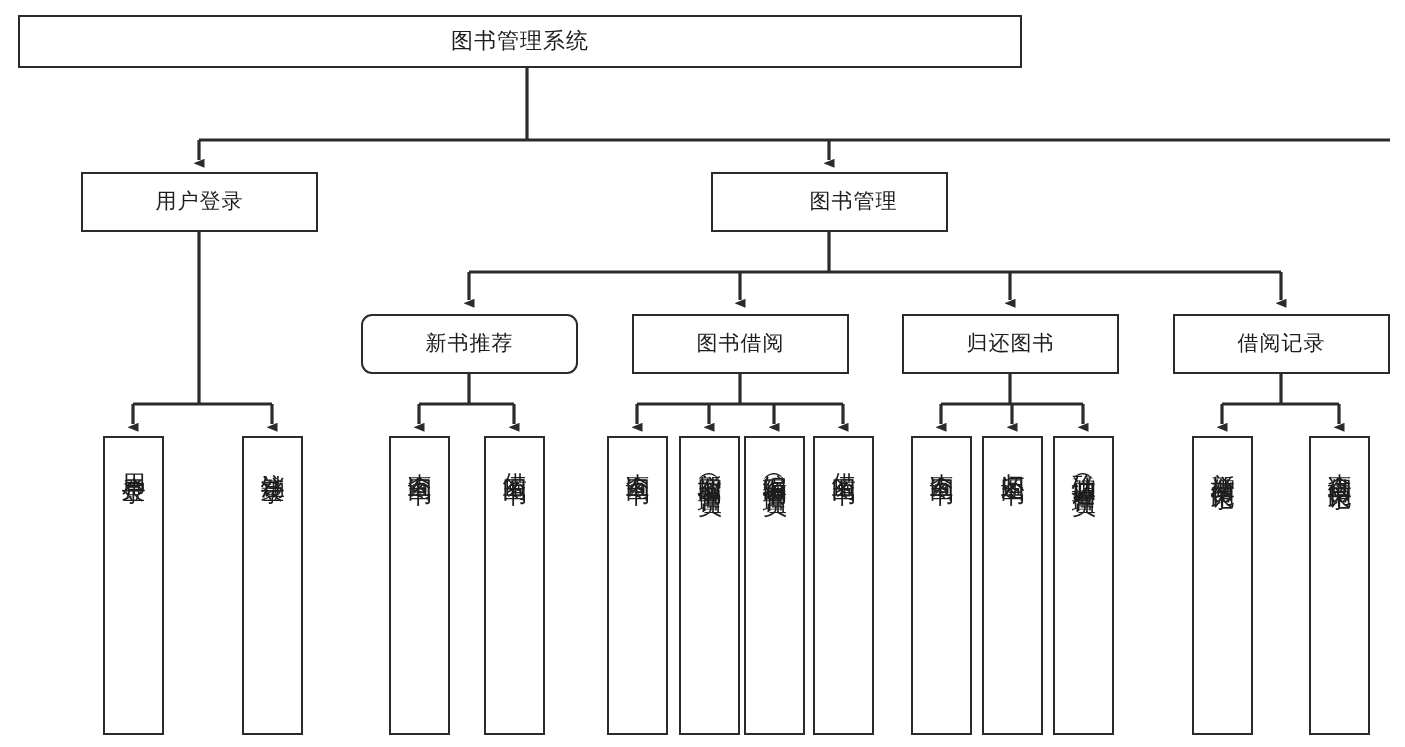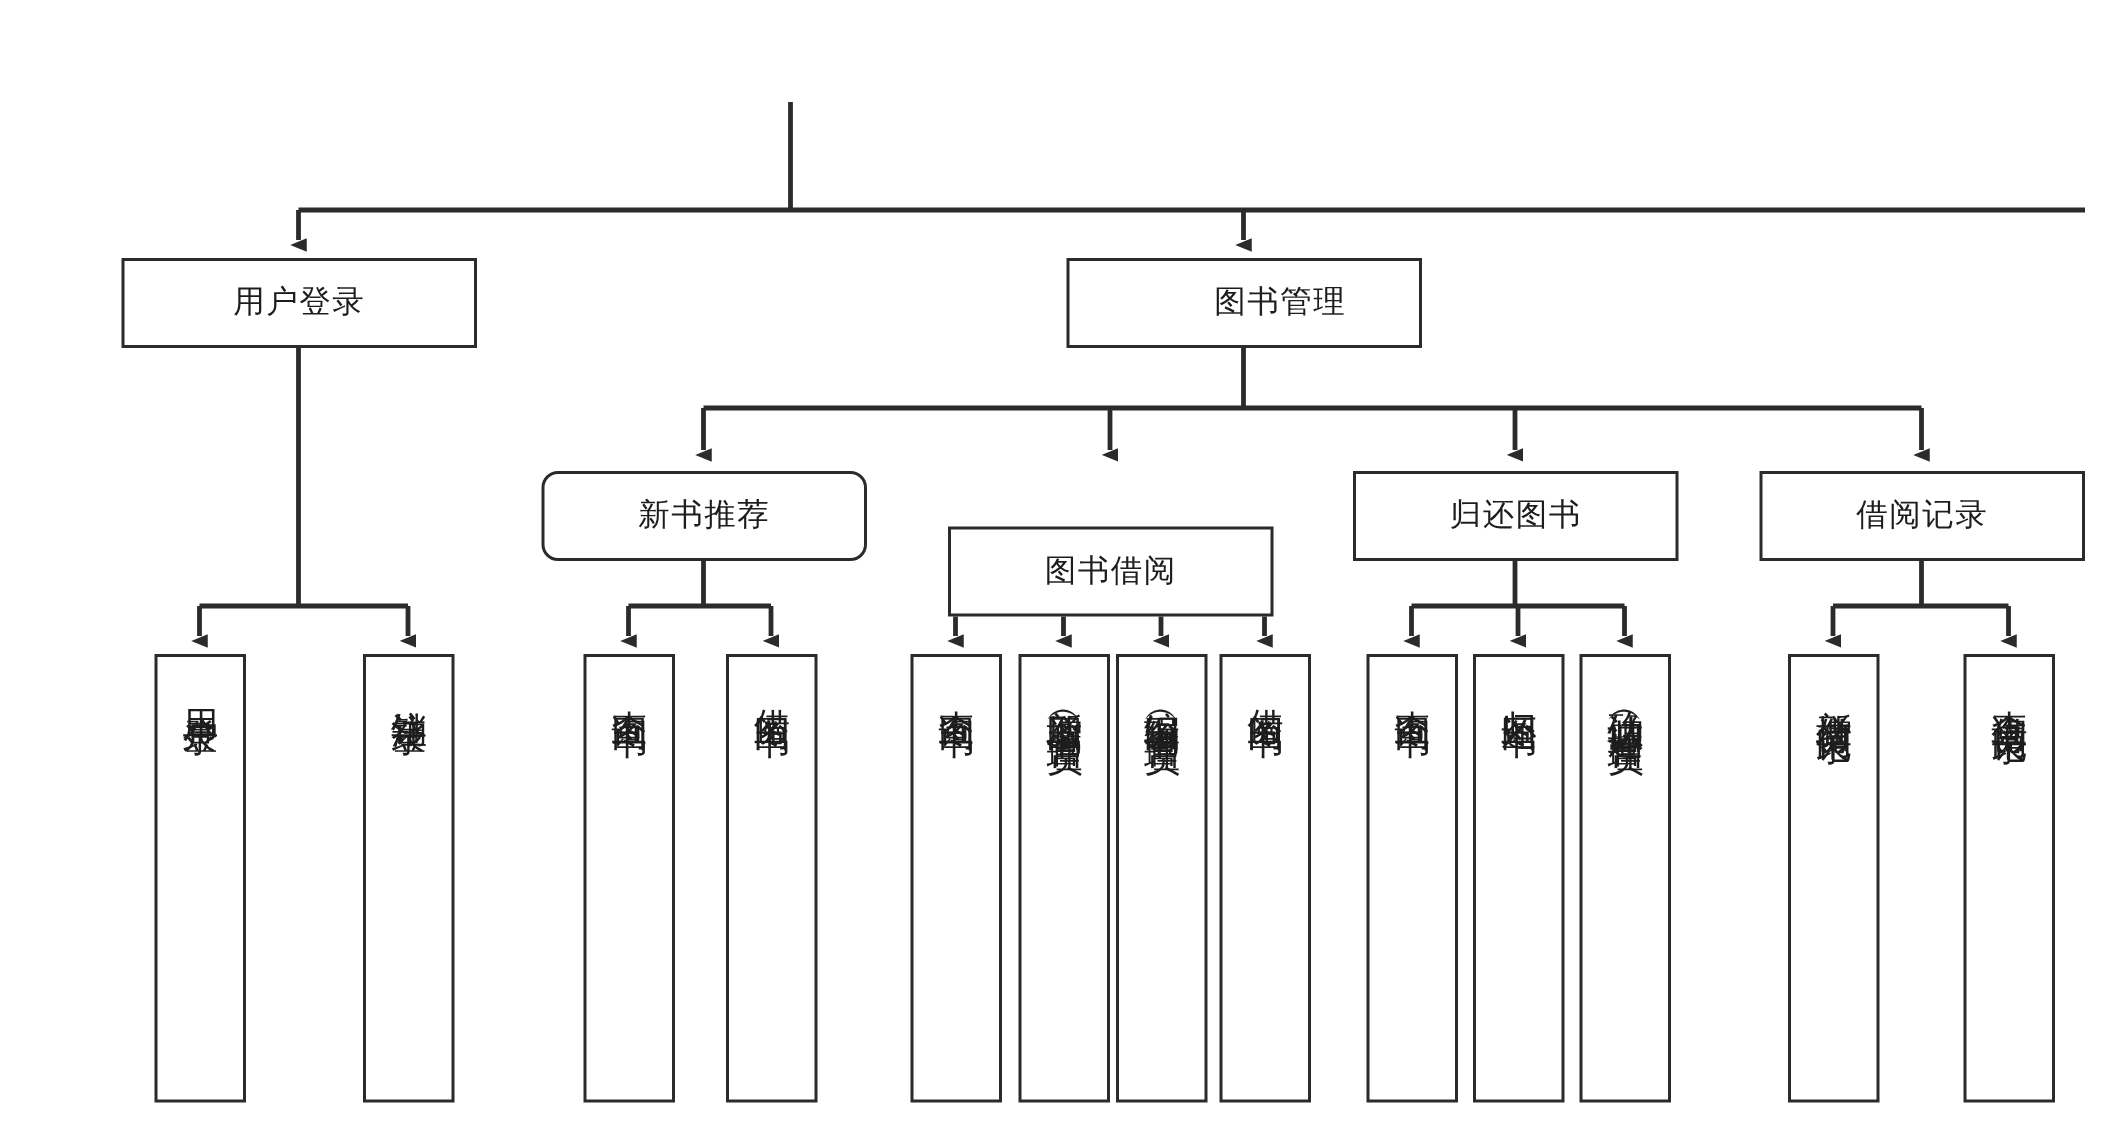--- a/index.html
+++ b/index.html
@@ -117,32 +117,35 @@
       <path d="M1012,404 L1012,424" marker-end="url(#arrow)"></path>
       <path d="M1083,404 L1083,424" marker-end="url(#arrow)"></path>
 
       <path d="M1281,374 L1281,404"></path>
       <path d="M1222,404 L1339,404"></path>
       <path d="M1222,404 L1222,424" marker-end="url(#arrow)"></path>
       <path d="M1339,404 L1339,424" marker-end="url(#arrow)"></path>
     </g>
   </svg>
 
+  <div class="node horiz root" style="left:18px;top:15px;width:1004px;height:53px;">
+    <span class="label">图书管理系统</span>
+  </div>
 
   <div class="node horiz" style="left:81px;top:172px;width:237px;height:60px;">
     <span class="label">用户登录</span>
   </div>
   <div class="node horiz" style="left:711px;top:172px;width:237px;height:60px;padding-left:48px;">
     <span class="label">图书管理</span>
   </div>
 
   <div class="node horiz" style="left:361px;top:314px;width:217px;height:60px;border-radius:11px;">
     <span class="label">新书推荐</span>
   </div>
-  <div class="node horiz" style="left:632px;top:314px;width:217px;height:60px;margin-top:37px;">
+  <div class="node horiz" style="left:632px;top:314px;width:217px;height:60px;">
     <span class="label">图书借阅</span>
   </div>
   <div class="node horiz" style="left:902px;top:314px;width:217px;height:60px;">
     <span class="label">归还图书</span>
   </div>
   <div class="node horiz" style="left:1173px;top:314px;width:217px;height:60px;">
     <span class="label">借阅记录</span>
   </div>
 
   <div class="node vert" style="left:103px;top:436px;width:61px;height:299px;">

